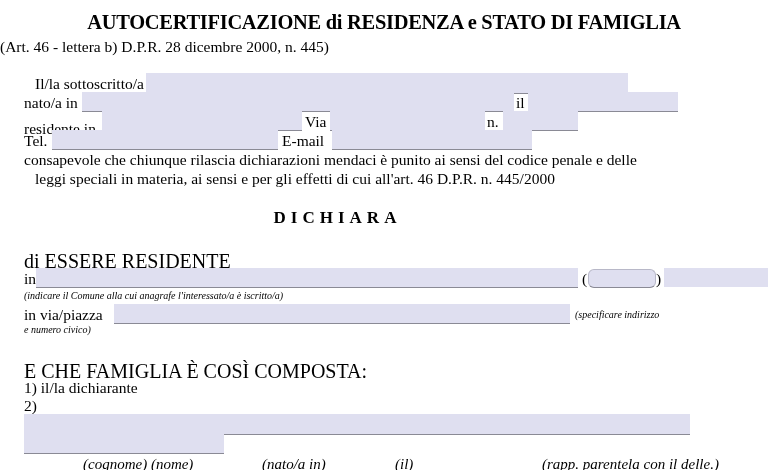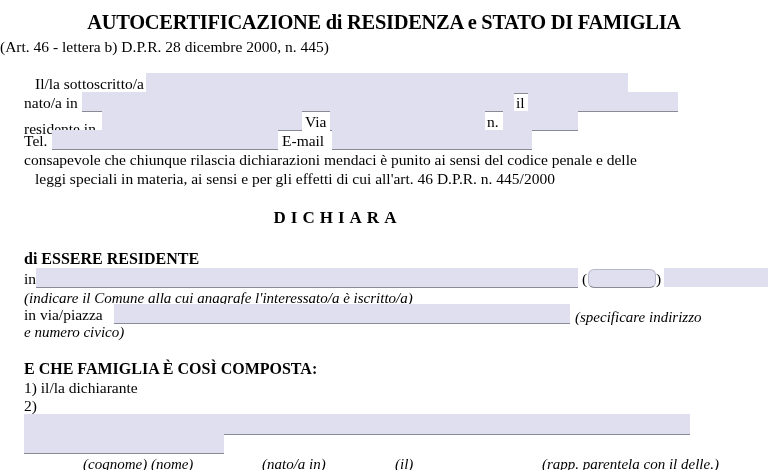--- a/index.html
+++ b/index.html
@@ -24,26 +24,26 @@
       border: none;
       border-bottom: 1.5px solid #8a8a95;
       box-sizing: border-box;
       padding: 0 3px;
       font-family: "Liberation Serif", serif;
       font-size: 14px;
       outline: none;
     }
     .field.noline { border-bottom: none; }
     .field.round { border-radius: 6px; border: 1px solid #b8b8c8; border-bottom: 1.5px solid #8a8a95; }
-    .heading { font-weight: bold; font-size: 16px; }
+    .heading { font-weight: normal; font-size: 20px; }
     .dichiara {
       left: 0; width: 675px; text-align: center; top: 208px;
       font-weight: bold; font-size: 17px; letter-spacing: 5px;
     }
-    .note { font-style: italic; font-size: 15px; }
+    .note { font-style: italic; font-size: 10px; }
     .cap { font-style: italic; font-size: 15px; }
   </style>
 </head>
 <body>
 
 <div class="abs title">AUTOCERTIFICAZIONE di RESIDENZA e STATO DI FAMIGLIA</div>
 <div class="abs subtitle">(Art. 46 - lettera b) D.P.R. 28 dicembre 2000, n. 445)</div>
 
 <div class="abs txt" style="left:24px; top:75px;margin-left:11px;">Il/la sottoscritto/a</div>
 <input class="field" style="left: 146px; top: 73px; width: 482px; height: 21px;" value="">

